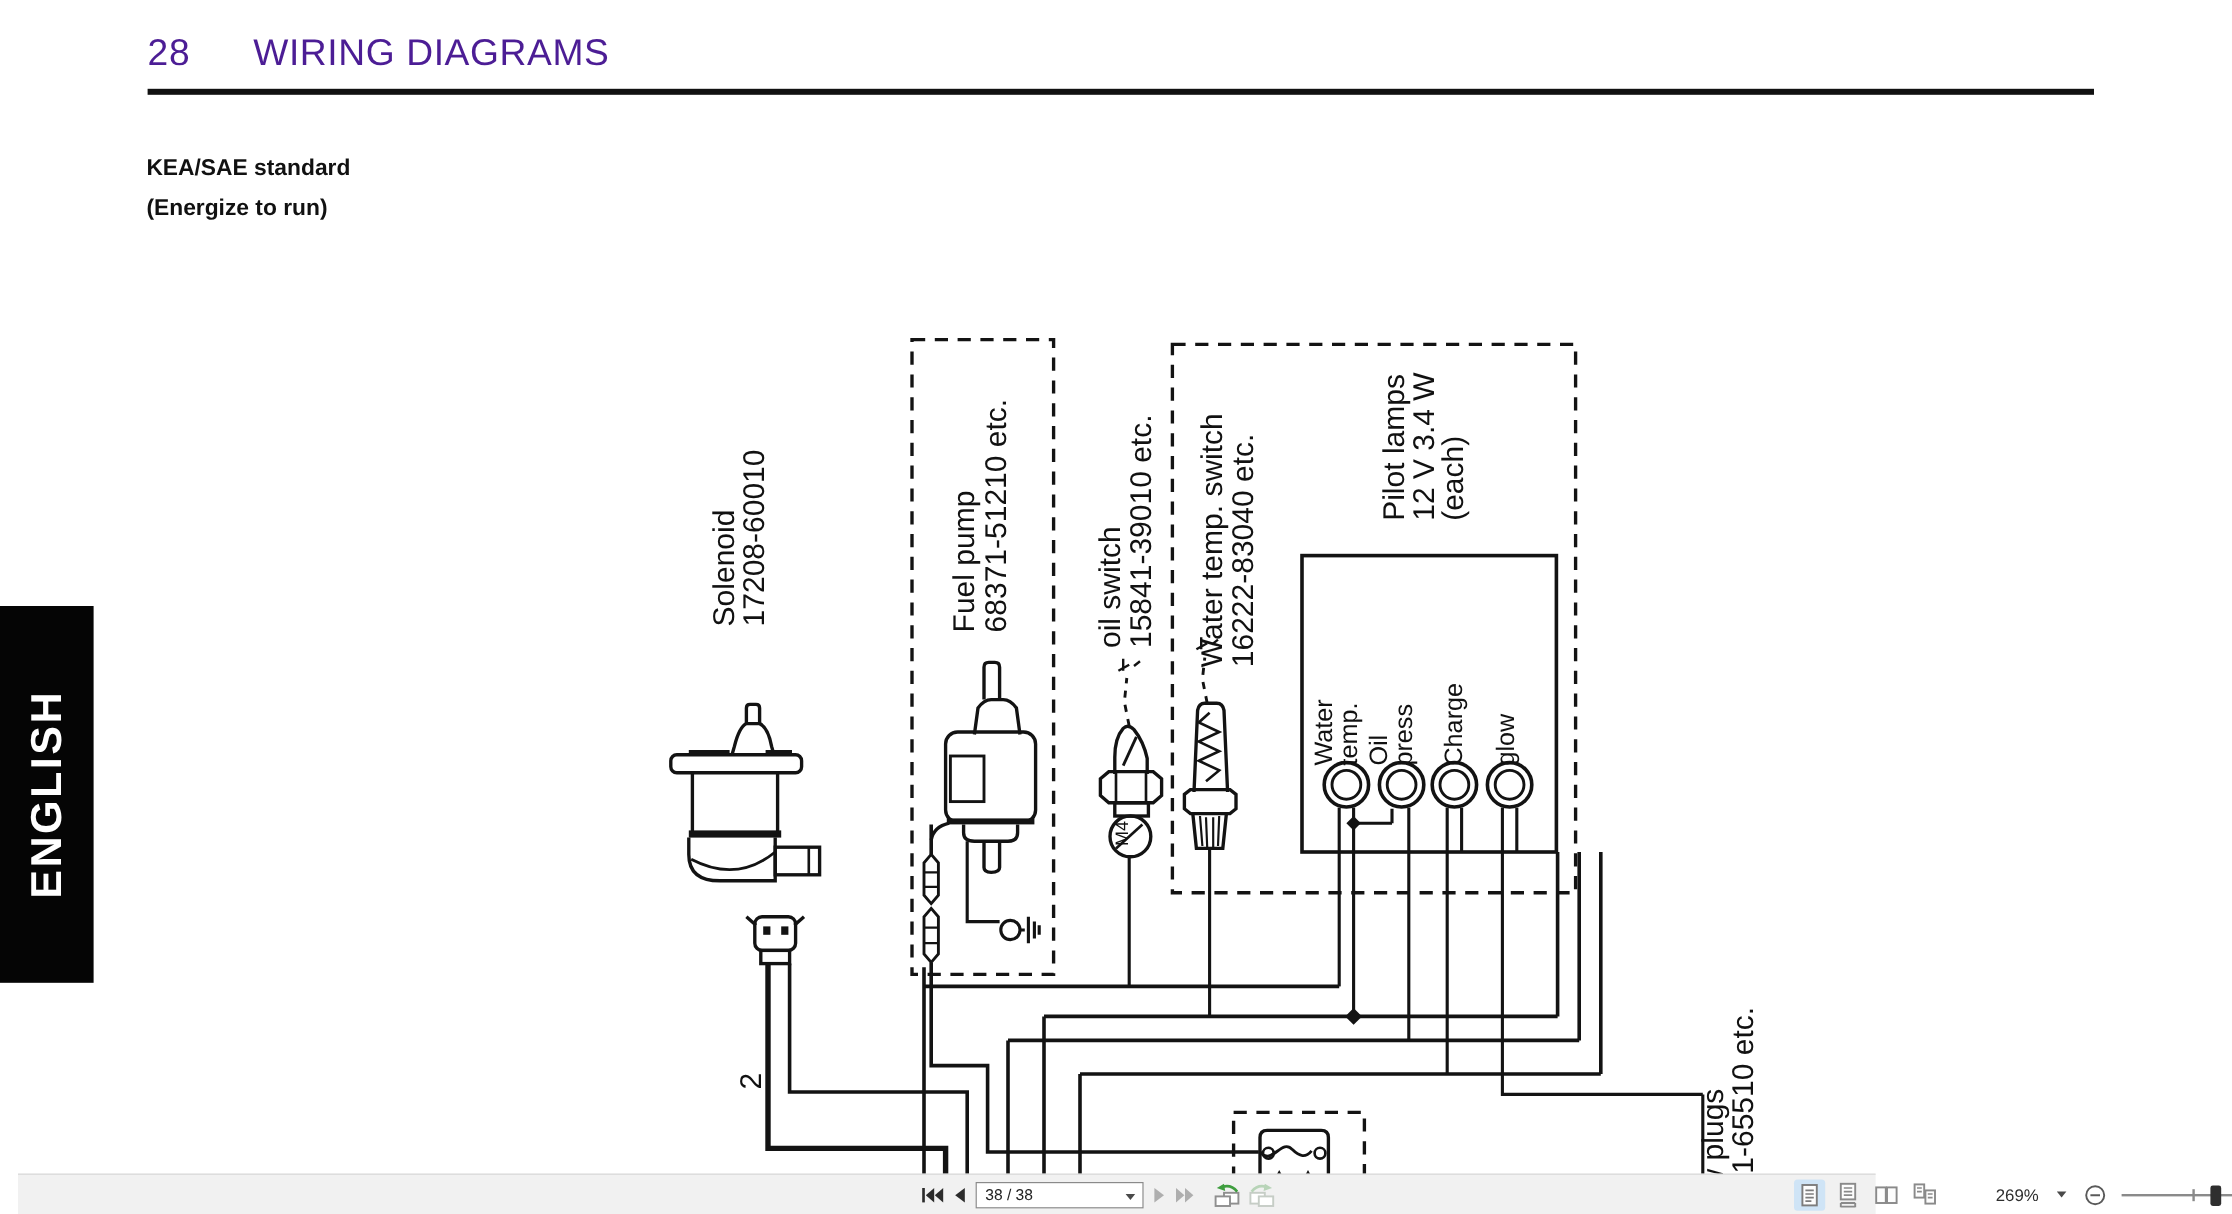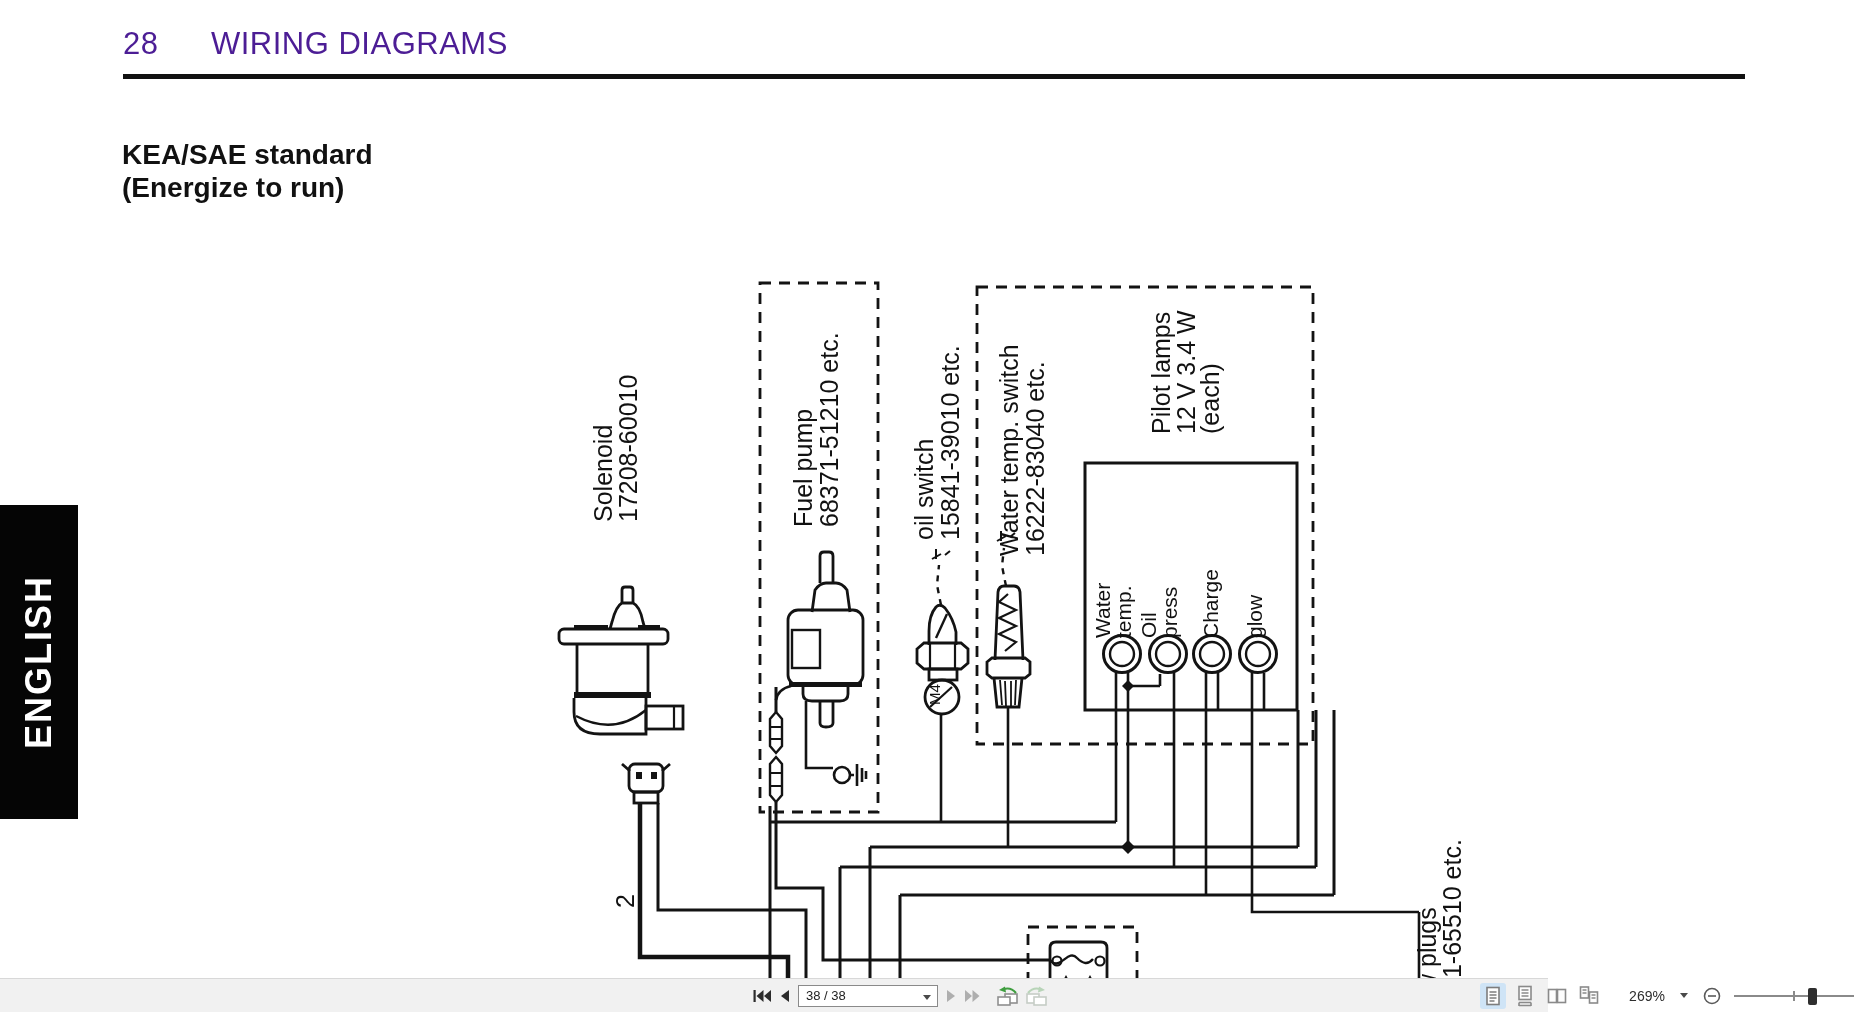--- a/index.html
+++ b/index.html
@@ -5,38 +5,38 @@
   html,body{margin:0;padding:0;}
   body{
     width:1860px;height:1012px;overflow:hidden;background:#ffffff;
     font-family:"Liberation Sans",sans-serif;position:relative;
   }
   
   .pdf-page{position:absolute;inset:0;background:#fff;}
   .doc-header{position:absolute;left:123px;top:26px;font-size:31px;color:#4c1d95;letter-spacing:.5px;white-space:nowrap;}
   .doc-header .num{display:inline-block;width:88px;}
   .doc-rule{position:absolute;left:123px;top:74px;width:1622px;height:5px;background:#111;}
-  .doc-sub{position:absolute;left:122px;top:138px;font-size:28px;font-weight:bold;color:#111;line-height:33px;}
+  .doc-sub{position:absolute;left:122px;top:124px;font-size:19px;font-weight:bold;color:#111;line-height:33px;}
   .english-tab{position:absolute;left:0;top:505px;width:78px;height:314px;background:#050505;display:flex;align-items:center;justify-content:center;}
   .english-tab span{transform:rotate(-90deg);color:#fff;font-weight:bold;font-size:36px;letter-spacing:2px;white-space:nowrap;}
   svg.diagram{position:absolute;left:550px;top:260px;}
   svg.diagram text{font-family:"Liberation Sans",sans-serif;fill:#111;}
   .lbl{font-size:25px;}
   .lbl-sm{font-size:21px;}
   
-  .toolbar{position:absolute;left:0;top:978px;width:1548px;height:34px;background:#f1f1f1;border-top:1px solid #d8d8d8;box-sizing:border-box;z-index:5;}
+  .toolbar{position:absolute;left:15px;top:978px;width:1548px;height:34px;background:#f1f1f1;border-top:1px solid #d8d8d8;box-sizing:border-box;z-index:5;}
   .nav-cluster{position:absolute;left:753px;top:0;height:100%;display:flex;align-items:center;gap:6px;}
   .right-cluster{position:absolute;left:1480px;top:0;height:100%;display:flex;align-items:center;gap:6px;}
   .tb-btn{background:transparent;border:none;padding:0;margin:0;display:flex;align-items:center;justify-content:center;cursor:pointer;height:26px;}
   .page-combo{position:relative;width:140px;height:22px;background:#fff;border:1px solid #8a8a8a;box-sizing:border-box;}
   .page-combo input{position:absolute;left:0;top:0;width:118px;height:20px;border:none;outline:none;font-family:"Liberation Sans",sans-serif;font-size:13px;padding:0 0 0 7px;color:#222;background:transparent;}
   .combo-caret{position:absolute;right:6px;top:9px;width:0;height:0;border-left:4px solid transparent;border-right:4px solid transparent;border-top:5px solid #4a4a4a;}
   .view-btn{width:26px;height:26px;border:none;background:transparent;border-radius:3px;display:flex;align-items:center;justify-content:center;cursor:pointer;padding:0;}
   .view-btn.active{background:#cfe4f6;}
-  .zoom-text{font-size:14px;color:#2e2e2e;margin-left:16px;width:46px;text-align:center;}
+  .zoom-text{font-size:14px;color:#2e2e2e;margin-left:35px;width:46px;text-align:center;}
   .zoom-caret{width:0;height:0;border-left:4px solid transparent;border-right:4px solid transparent;border-top:5px solid #4a4a4a;margin-left:4px;}
   .zoom-slider{position:relative;width:120px;height:22px;margin-left:6px;}
   .zoom-slider .track{position:absolute;left:0;top:10px;width:120px;height:2px;background:#8a8a8a;}
   .zoom-slider .tick{position:absolute;left:59px;top:6px;width:2px;height:10px;background:#8a8a8a;}
   .zoom-slider .handle{position:absolute;left:74px;top:3px;width:9px;height:17px;background:#2e2e2e;border-radius:2px;cursor:pointer;}
 </style>
 </head>
 <body>
 
 <div class="pdf-page">

